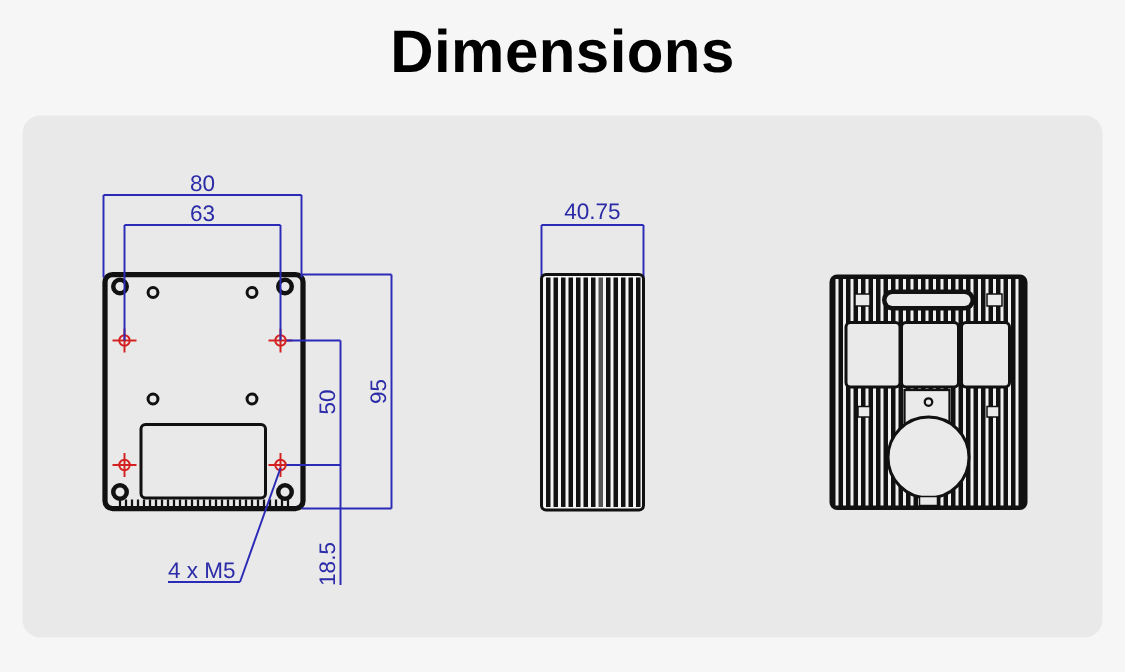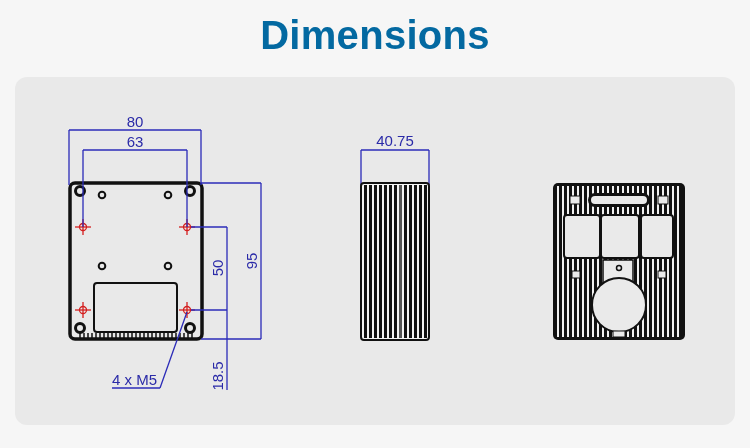--- a/index.html
+++ b/index.html
@@ -17,21 +17,21 @@
     .title {
       position: absolute;
       left: 0;
       top: 10px;
       width: 750px;
       text-align: center;
       font-family: "Liberation Sans", sans-serif;
       font-weight: bold;
       font-size: 40px;
       line-height: 50px;
-      color: #0369a1;
+      color: #000000;
       letter-spacing: 0.3px;
     }
     .panel {
       position: absolute;
       left: 15px;
       top: 77px;
       width: 720px;
       height: 348px;
       background: #e9e9e9;
       border-radius: 12px;

